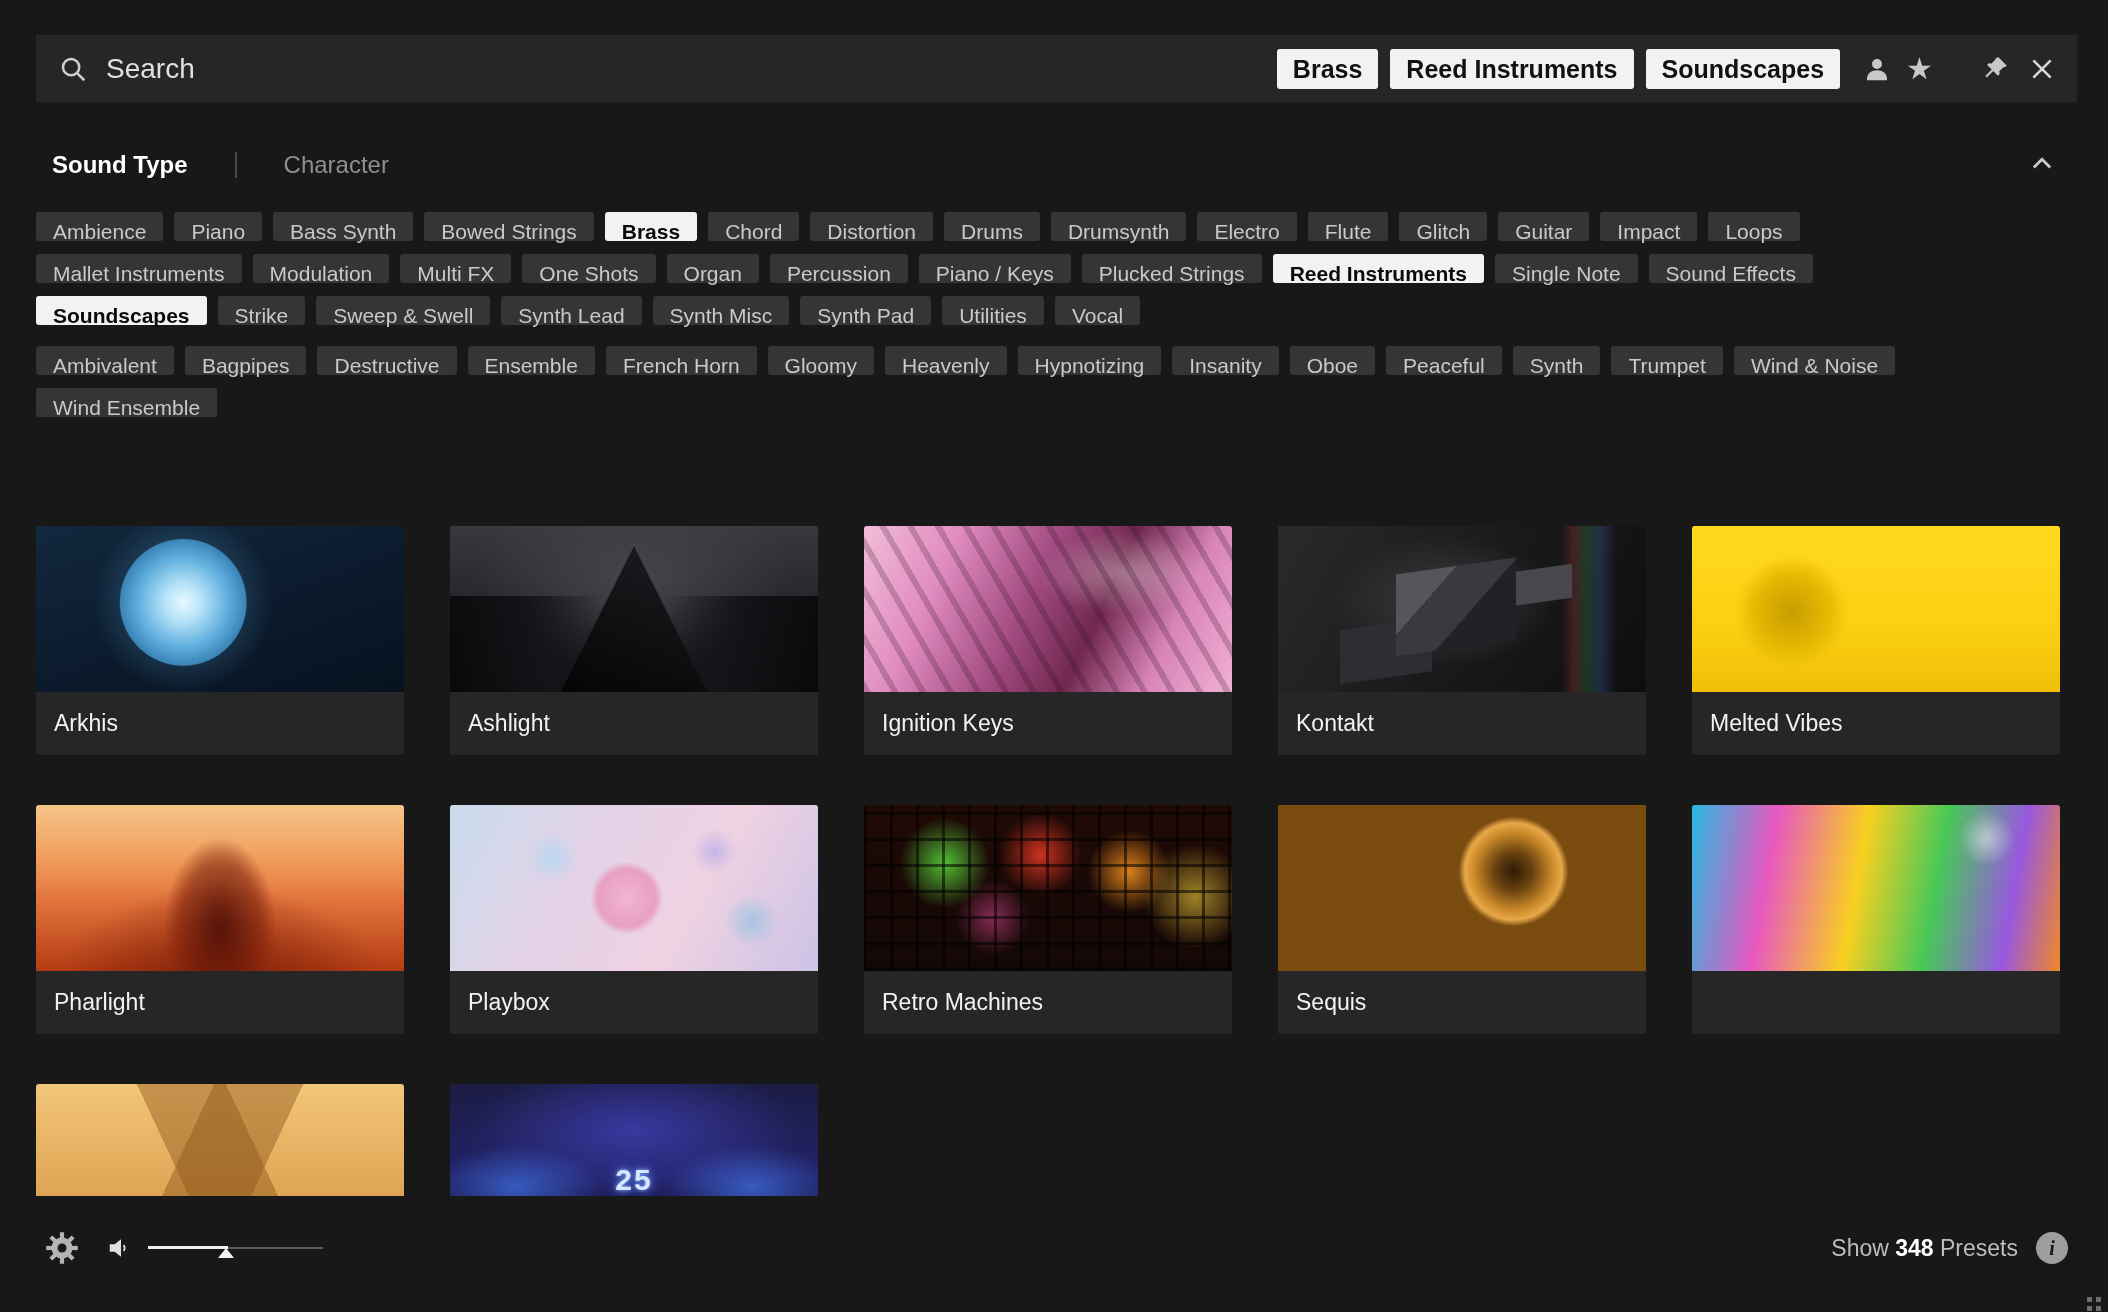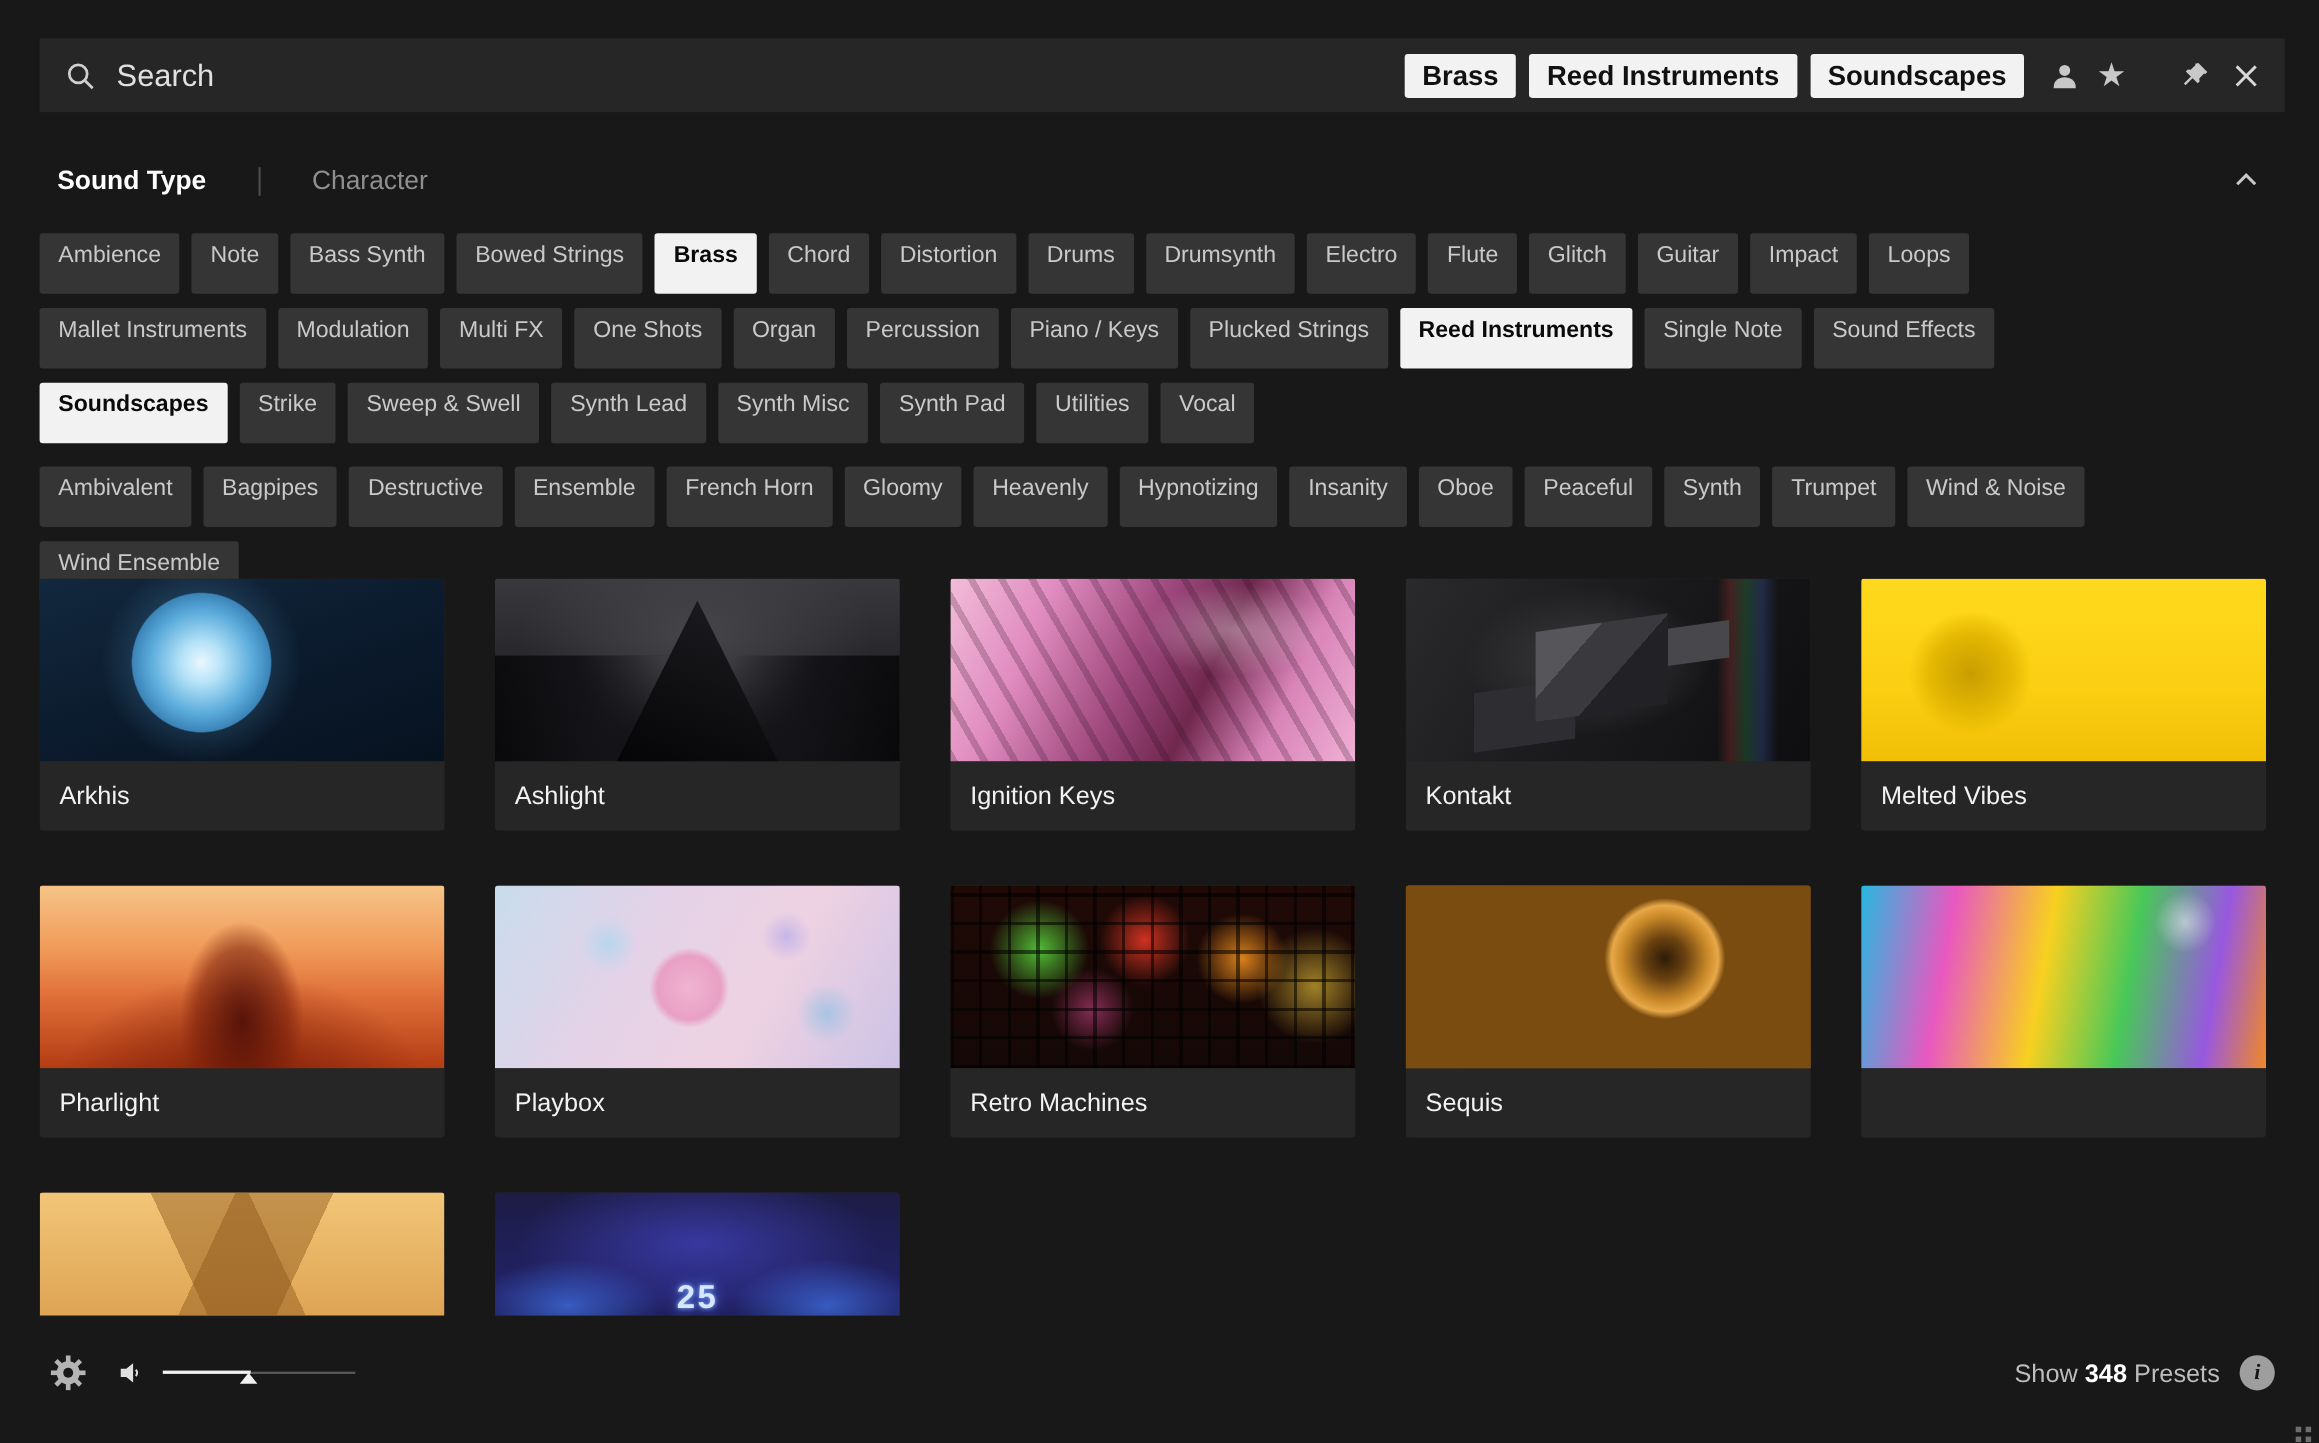--- a/index.html
+++ b/index.html
@@ -34,21 +34,21 @@
   .tab{font-size:24px;cursor:pointer;}
   .tab.active{color:#fff;font-weight:bold;}
   .tab.inactive{color:#8f8f8f;}
   .tab-divider{width:2px;height:26px;background:#4a4a4a;margin:0 26px;}
   .collapse-chevron{position:absolute;right:52px;top:150px;cursor:pointer;}
   
   .filters{position:absolute;left:36px;top:212px;width:2040px;}
   .tag-row{display:flex;gap:11px;margin-bottom:13px;}
   .filters .group2{margin-top:21px;}
   .tag{
-    height:55px;line-height:39px;padding:0 17px;border-radius:3px;
+    height:29px;line-height:39px;padding:0 17px;border-radius:3px;
     background:#353535;color:#c9c9c9;font-size:21px;white-space:nowrap;cursor:pointer;
   }
   .tag.sel{background:#f2f2f2;color:#0a0a0a;font-weight:bold;}
   
   .grid{
     position:absolute;left:36px;top:526px;width:2041px;height:670px;overflow:hidden;
     display:grid;grid-template-columns:repeat(5,368px);column-gap:46px;row-gap:50px;
     align-content:start;
   }
   .tile{width:368px;height:229px;border-radius:3px;overflow:hidden;cursor:pointer;background:#262626;}
@@ -206,21 +206,21 @@
 </div>
 <span class="collapse-chevron">
   <svg width="28" height="28" viewBox="0 0 24 24" fill="none" stroke="#c8c8c8" stroke-width="2.4">
     <polyline points="5 15 12 8 19 15"></polyline>
   </svg>
 </span>
 
 <div class="filters">
   <div class="tag-row">
     <span class="tag">Ambience</span>
-    <span class="tag">Note</span>
+    <span class="tag">Piano</span>
     <span class="tag">Bass Synth</span>
     <span class="tag">Bowed Strings</span>
     <span class="tag sel">Brass</span>
     <span class="tag">Chord</span>
     <span class="tag">Distortion</span>
     <span class="tag">Drums</span>
     <span class="tag">Drumsynth</span>
     <span class="tag">Electro</span>
     <span class="tag">Flute</span>
     <span class="tag">Glitch</span>

